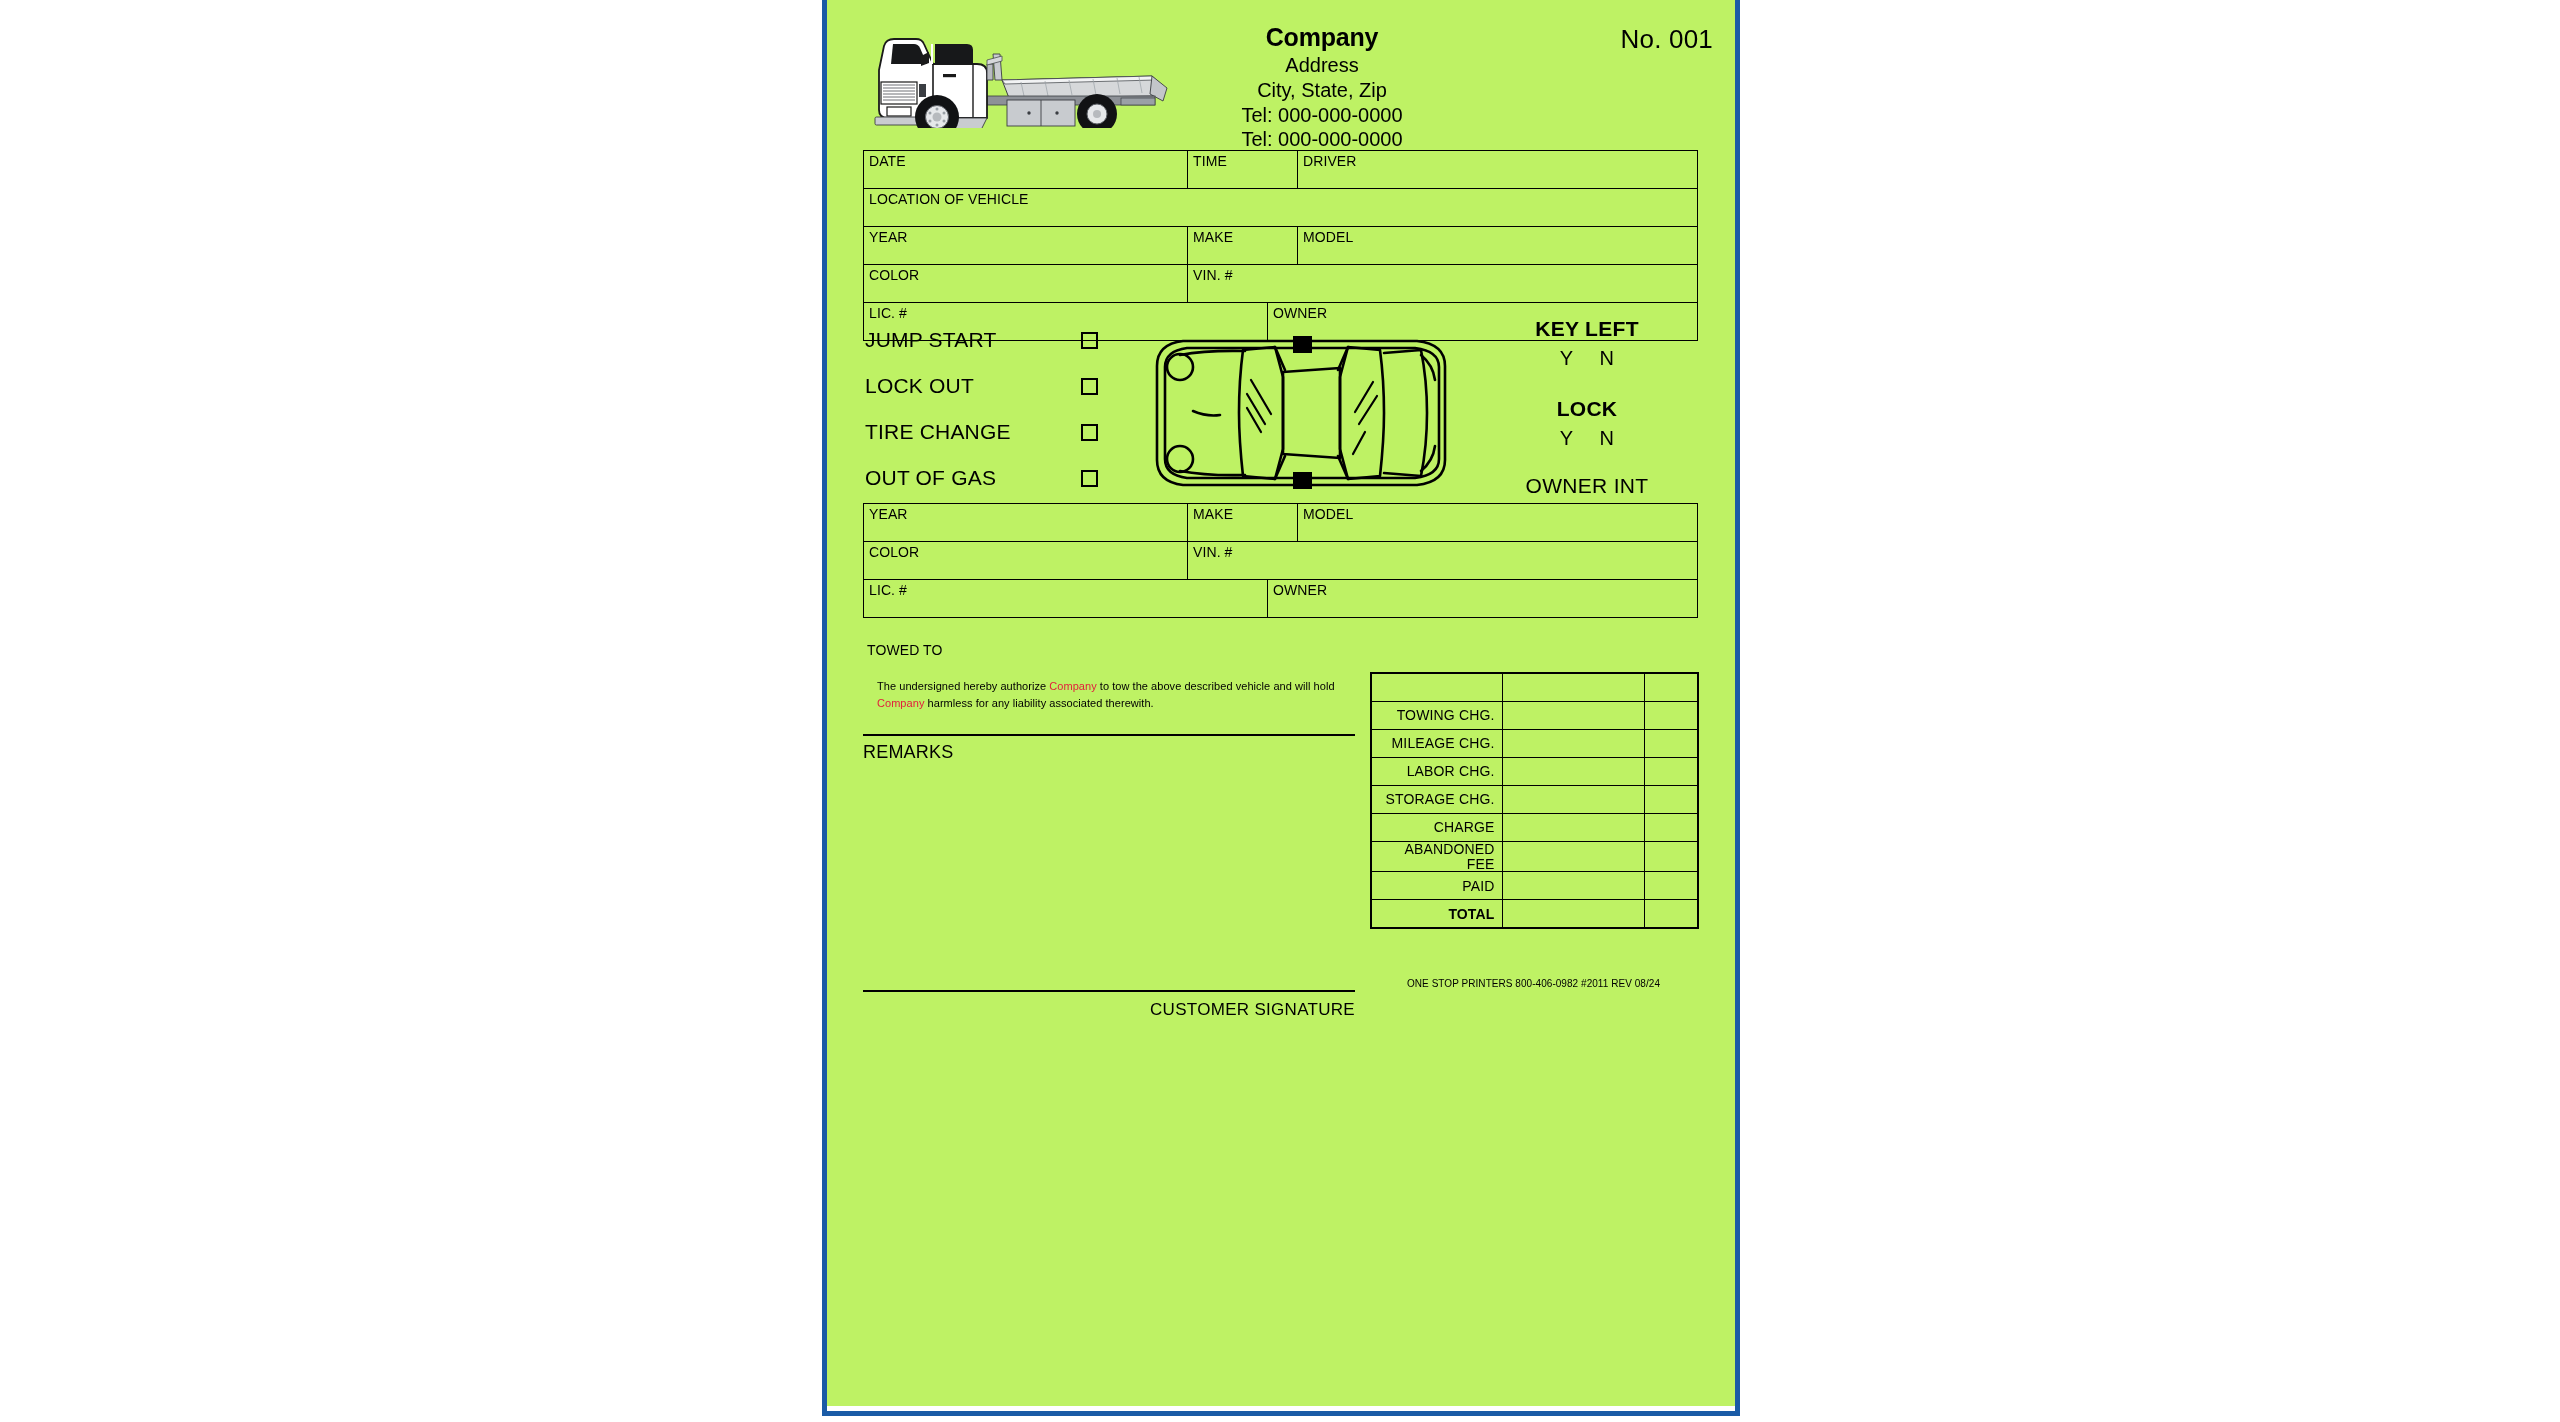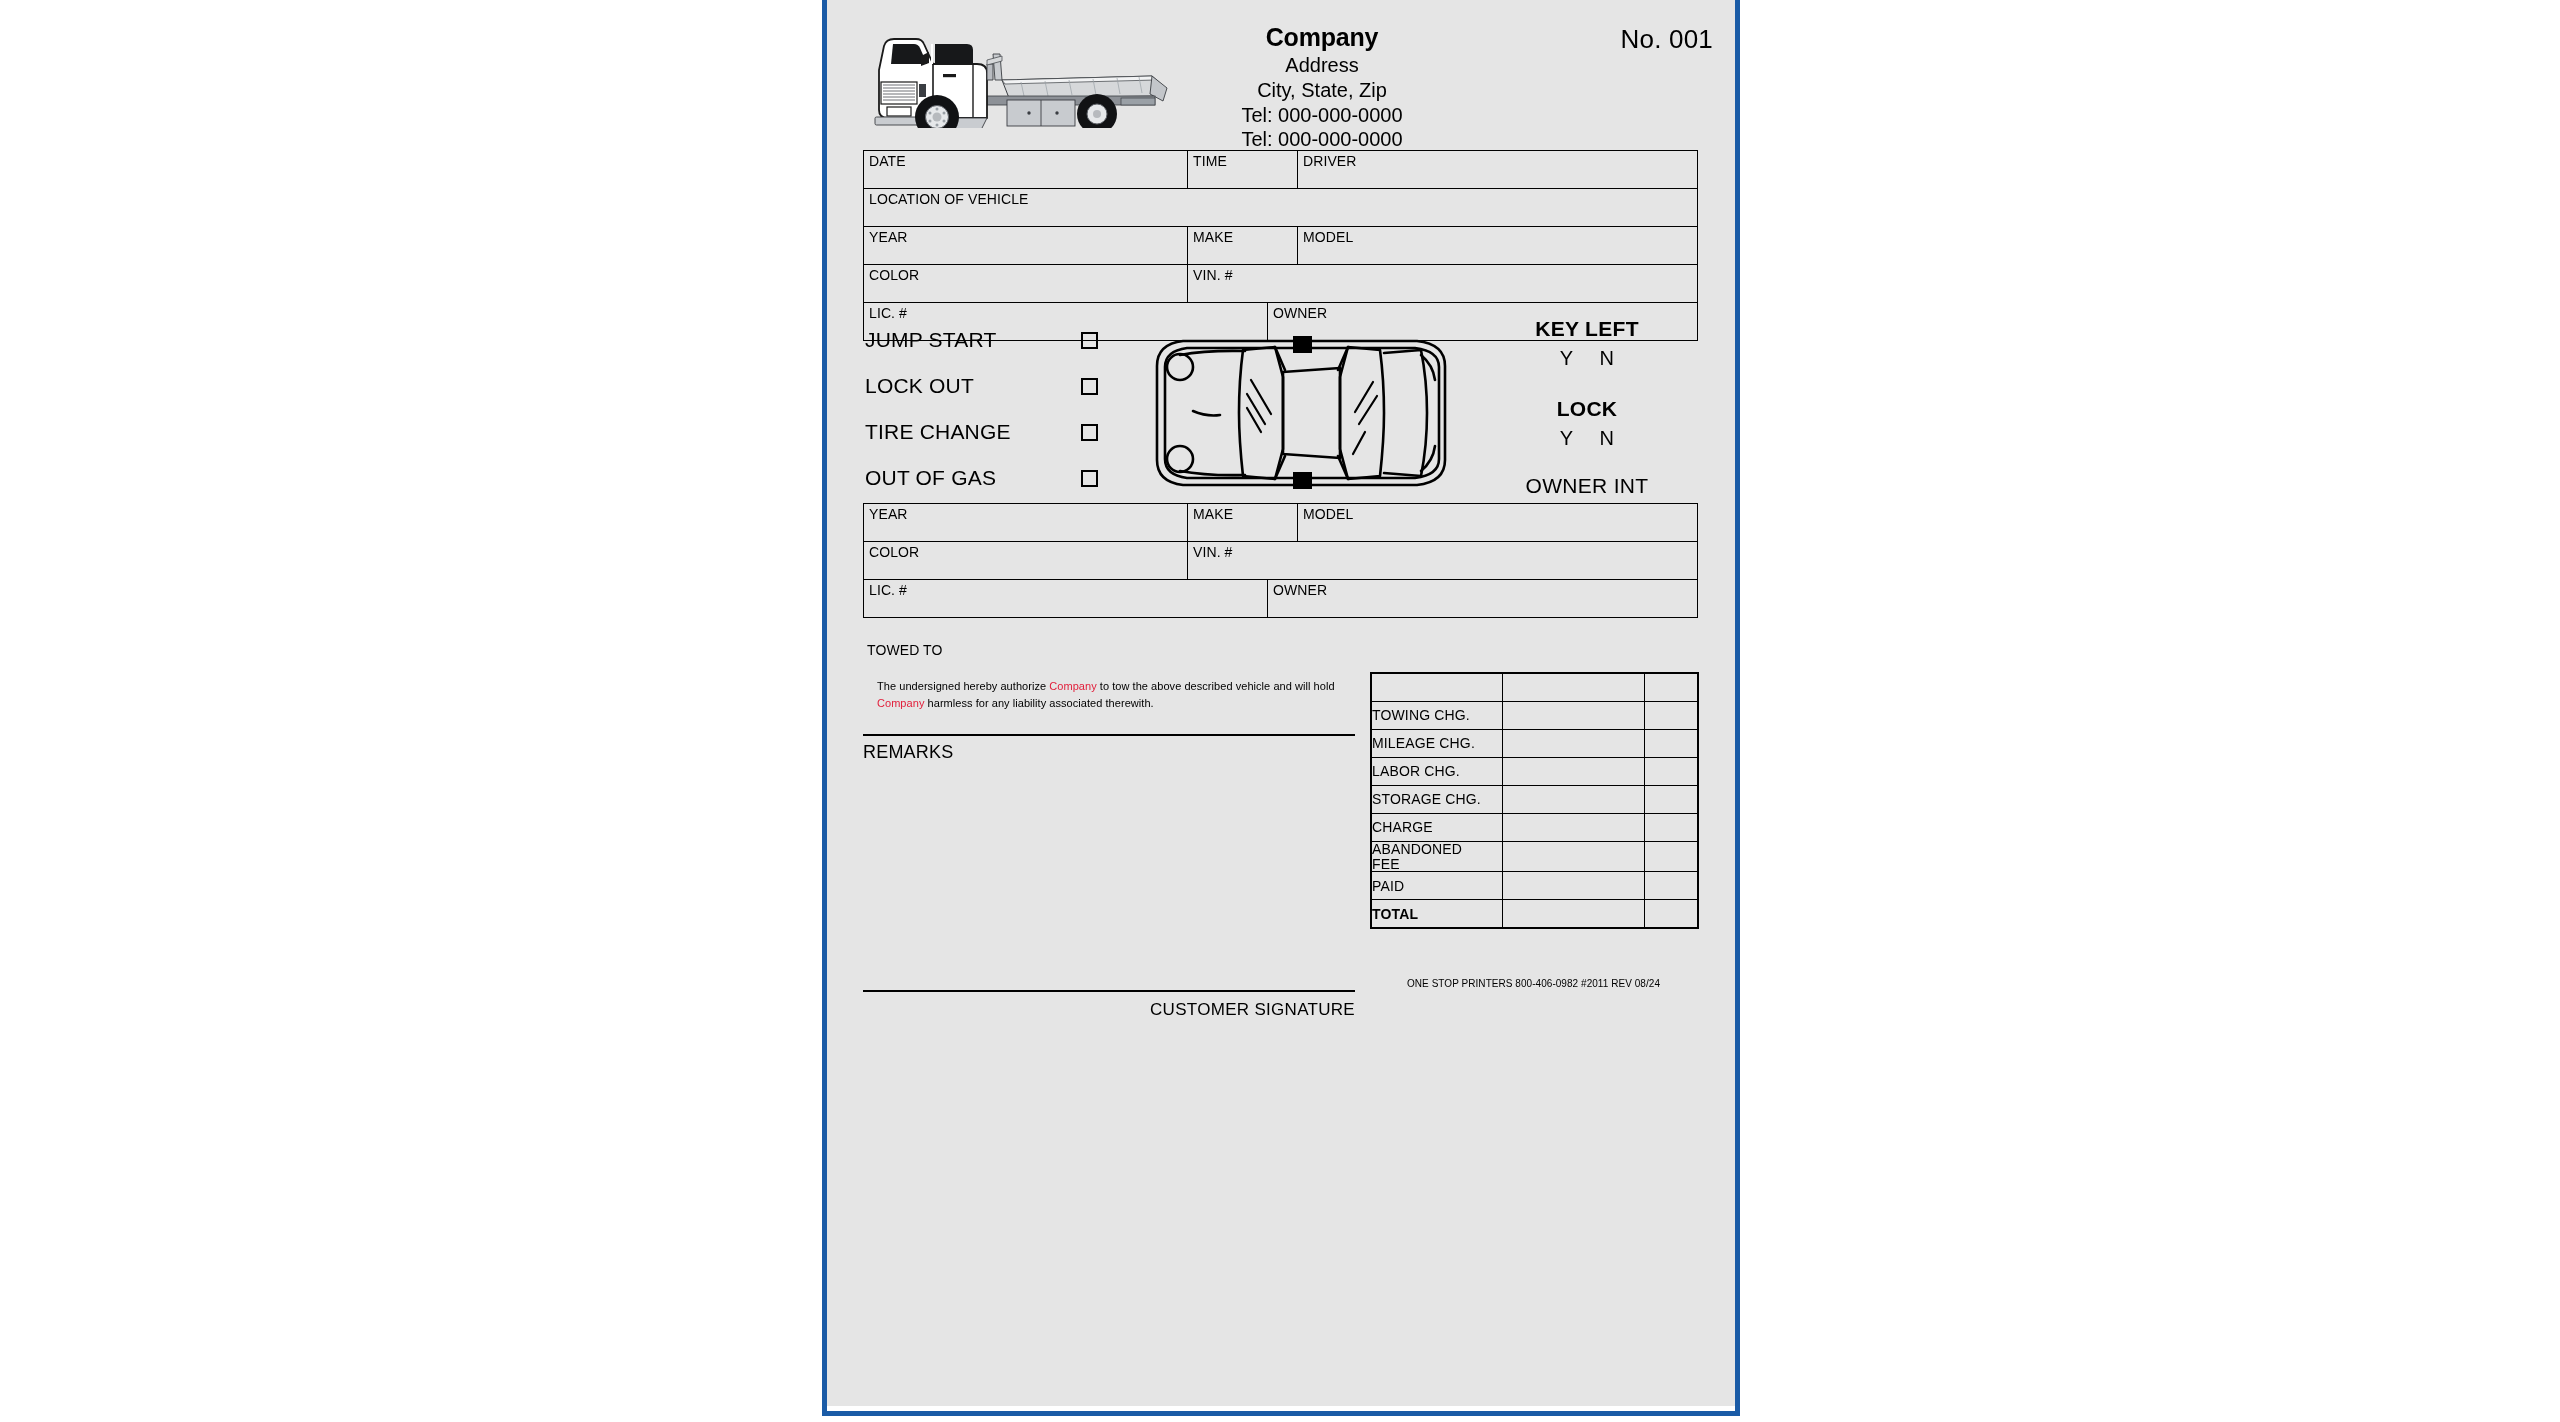--- a/index.html
+++ b/index.html
@@ -41,21 +41,21 @@
     left: -5px; top: 0;
     width: 918px; height: 5px;
     background: #1a5ba6;
   }
 
   #sheet {
     position: absolute;
     left: 0; top: 0;
     width: 908px;
     height: 1406px;
-    background: #e5e5e5;
+    background: #bef264;
   }
 
   
   #header {
     position: absolute;
     left: 0; top: 0;
     width: 908px;
     height: 140px;
   }
   #truck-graphic {
@@ -255,20 +255,21 @@
     border: 2.4px solid #000;
   }
   #charges-table td {
     border: 1.4px solid #000;
     height: 27px;
     font-size: 14px;
     letter-spacing: 0.15px;
     padding: 0 7px 0 0;
   }
   td.chg-label {
+    text-align: right;
     line-height: 1.05;
   }
   td.chg-label.total-label {
     font-weight: bold;
     font-size: 17px;
   }
   td.chg-amount { }
   td.chg-cents { }
 
   #printer-credit {

